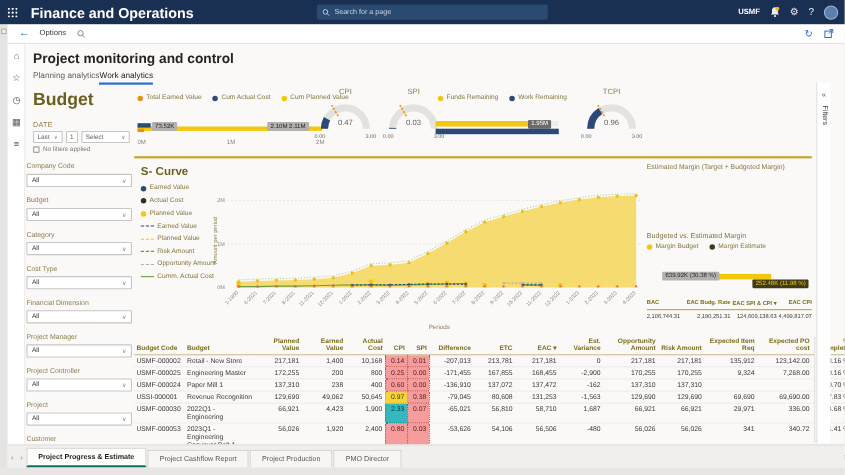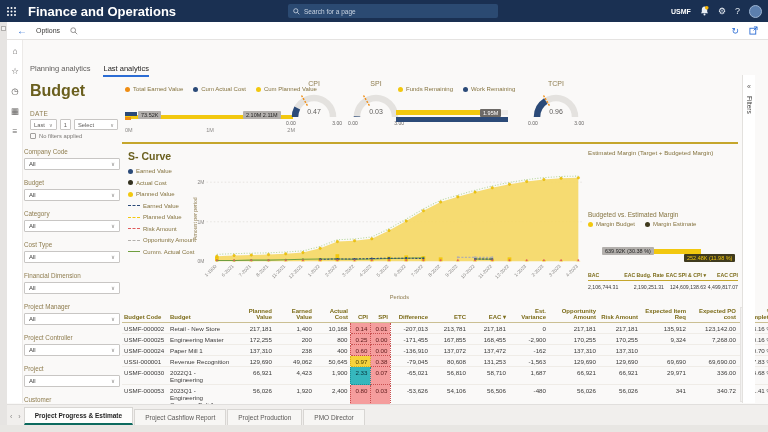--- a/index.html
+++ b/index.html
@@ -25,21 +25,21 @@
   #actright { position:absolute; right:10px; display:flex; gap:10px; align-items:center; }
   .actico { font-size:9px; color:#2b6cd4; }
 
   #leftsliver { left:0; top:22px; width:7px; height:410px; background:#e6e4e2; }
   #sliver-sq { left:1px; top:26px; width:5px; height:5px; border:1px solid #b0aeac; background:#f3f2f1; }
   #navrail { left:7px; top:40px; width:16px; height:363px; background:#fff; border-right:1px solid #eceae8; }
   .railico { width:16px; height:14px; text-align:center; font-size:8.5px; color:#605e5c; margin-top:6px; cursor:pointer; }
 
   
   #pagetitle { left:30px; top:46px; font-size:12.5px; font-weight:bold; color:#252423; }
-  #tabs { left:30px; top:64px; display:flex; gap:13px; }
+  #tabs { left:30px; top:64px; display:flex; }
   .ptab { font-size:7.5px; color:#605e5c; padding-bottom:2px; cursor:pointer; }
   .ptab.active { color:#252423; border-bottom:2px solid #2b6cd4; }
 
   
   #budget-h { left:30px; top:82px; font-size:16px; font-weight:bold; color:#6a5f1e; }
   #date-lbl { left:30px; top:110px; font-size:6.5px; color:#8e7c4e; letter-spacing:.3px; }
   #date-controls { left:30px; top:119px; display:flex; gap:3px; }
   .mini-select { background:#fff; border:1px solid #c8c6c4; border-radius:1px; height:11px; font-size:5.8px; color:#605e5c; display:flex; align-items:center; padding:0 3px; gap:4px; }
   .mini-select .chv { font-size:5px; color:#8a8886; }
   #nofilters { left:30px; top:133px; display:flex; align-items:center; gap:3px; font-size:5.8px; color:#7a7874; }
@@ -198,23 +198,24 @@
   <div class="abs" id="leftsliver"></div>
   <div class="abs" id="sliver-sq"></div>
   <div class="abs" id="navrail">
     <div class="railico">⌂</div>
     <div class="railico">☆</div>
     <div class="railico">◷</div>
     <div class="railico">▦</div>
     <div class="railico">≡</div>
   </div>
 
+  <div class="abs" id="pagetitle">Project monitoring and control</div>
   <div class="abs" id="tabs">
       <span class="ptab">Planning analytics</span>
-      <span class="ptab active">Last analytics</span>
+      <span class="ptab active">Work analytics</span>
     </div>
 
   <div class="abs" id="budget-h">Budget</div>
   <div class="abs" id="date-lbl">DATE</div>
   <div class="abs" id="date-controls">
     <div class="mini-select">
         <span>Last</span>
         <span class="chv">∨</span>
       </div>
     <div class="mini-select">

